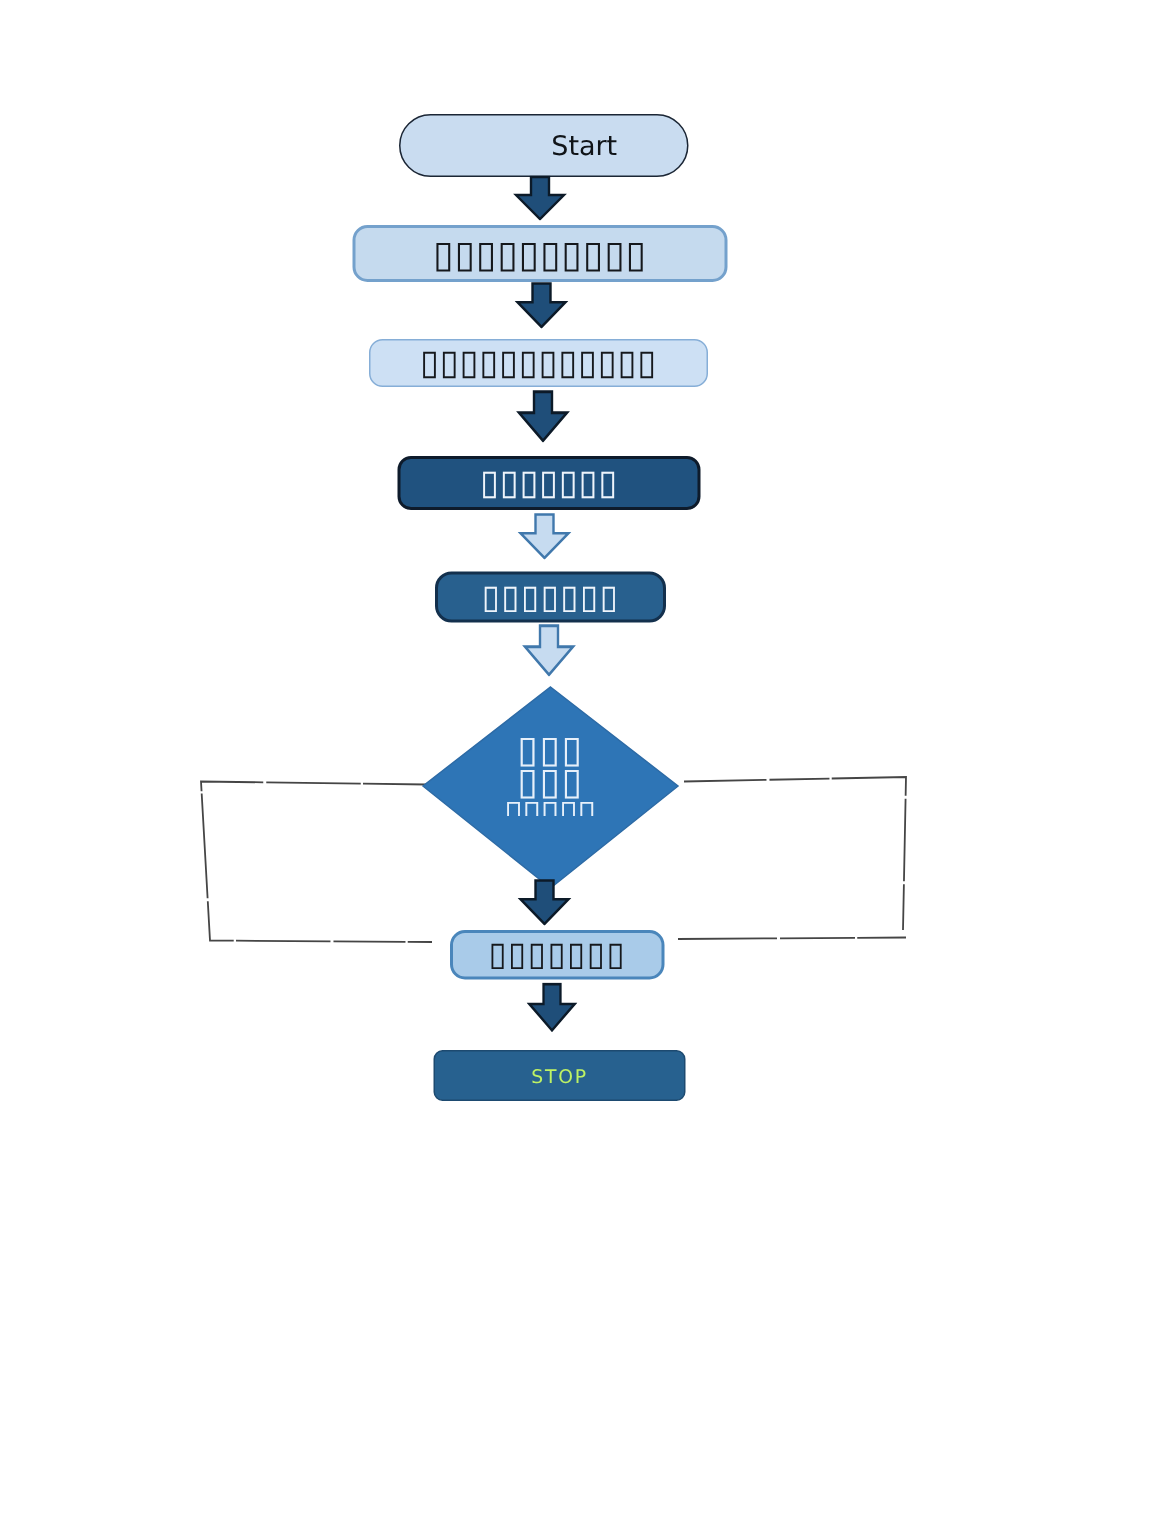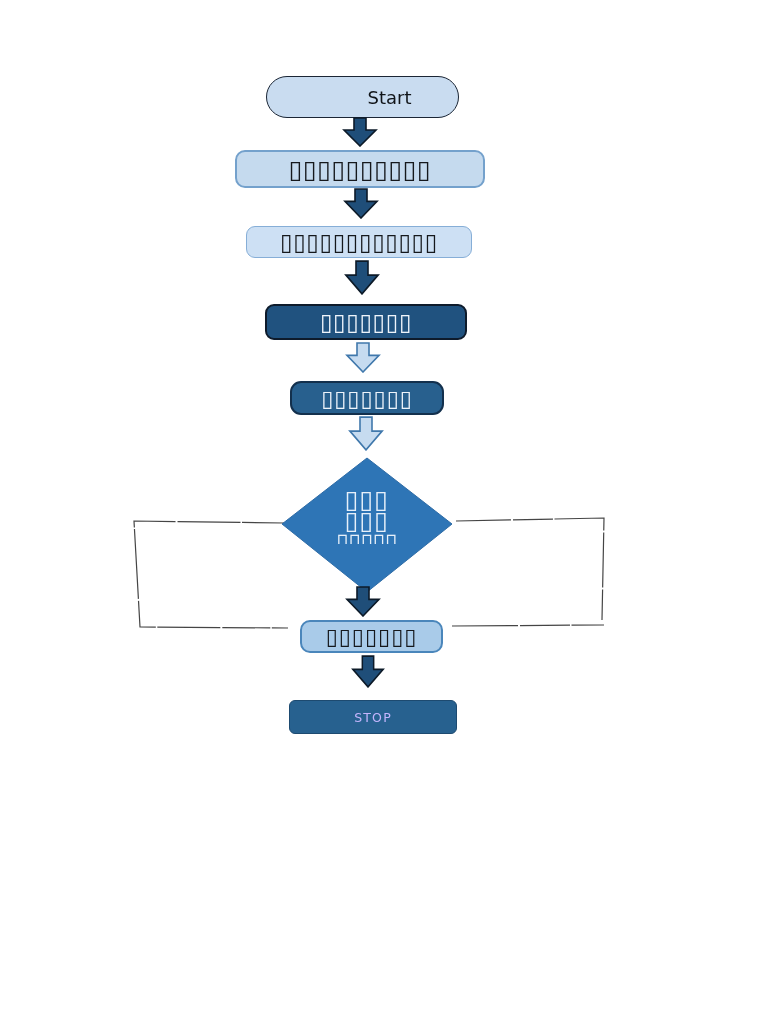--- a/index.html
+++ b/index.html
@@ -46,21 +46,21 @@
     left: 290px; top: 381px; width: 154px; height: 34px;
     background: #28608e; border: 2px solid #13304d; border-radius: 11px;
   }
   .box5 {
     left: 300px; top: 620px; width: 143px; height: 33px;
     background: #a9cbe9; border: 2px solid #4a86bb; border-radius: 10px;
   }
   .stop {
     left: 289px; top: 700px; width: 168px; height: 34px;
     background: #27618f; border: 1px solid #1d4a70; border-radius: 6px;
-    color: #c4b5fd; font-size: 12.5px; letter-spacing: 1.2px;
+    color: #bef264; font-size: 12.5px; letter-spacing: 1.2px;
   }
   
   .tofu-dark  { color: #15181c; }
   .tofu-light { color: #eef4fb; }
   .t25 { font-size: 25px; letter-spacing: 0.5px; }
   .t23 { font-size: 23px; letter-spacing: 0.5px; }
   .t22 { font-size: 22px; letter-spacing: 1px; }
   
   .arrow { position: absolute; }
   

